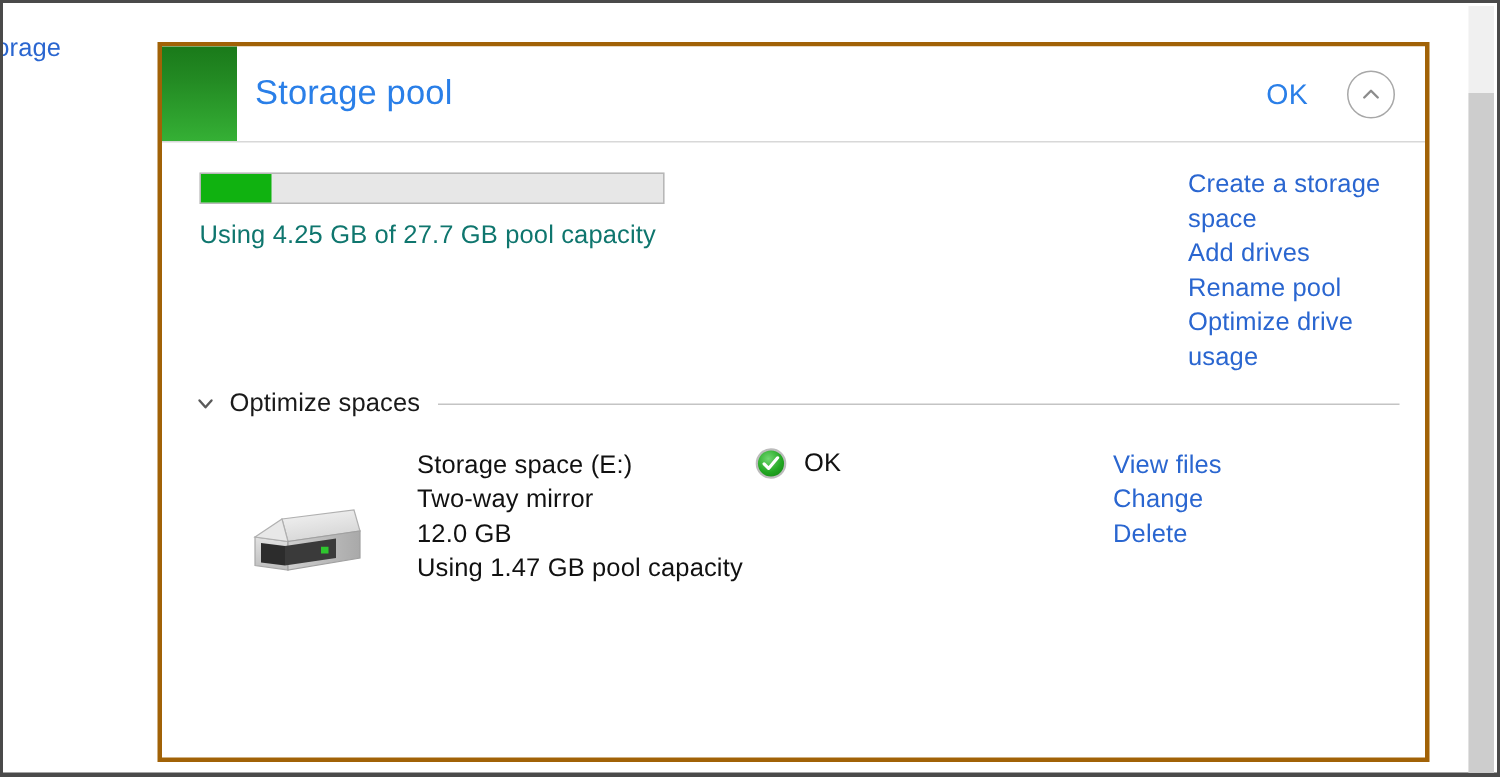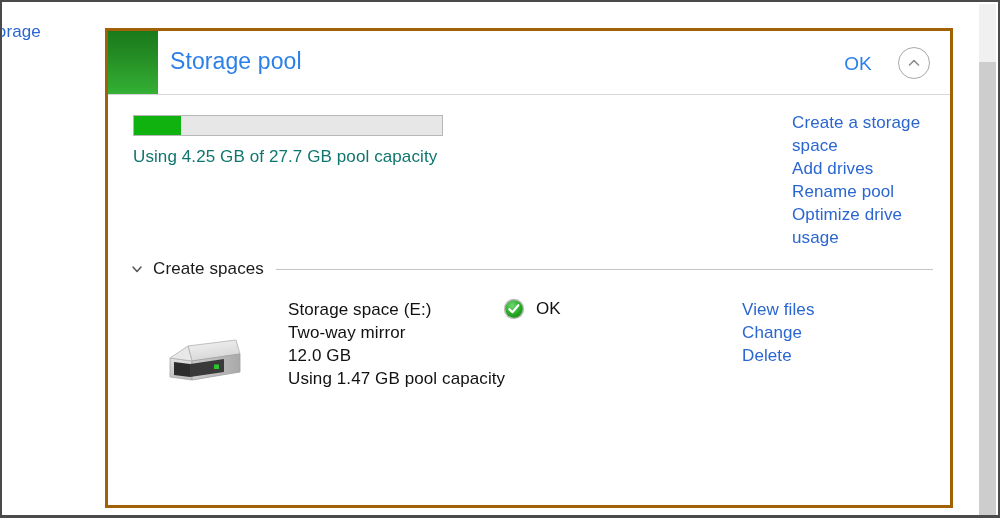--- a/index.html
+++ b/index.html
@@ -228,21 +228,20 @@
     left: 130px;
     top: 0;
     width: 230px;
   }
   .space-line {
     font-size: 17px;
     color: #111111;
     line-height: 23px;
     white-space: nowrap;
     letter-spacing: 0.1px;
-    margin-left: 10px;
   }
   #space-status {
     position: absolute;
     left: 355px;
     top: 0px;
     display: flex;
     align-items: center;
   }
   #status-icon {
     width: 22px;
@@ -301,21 +300,21 @@
         <span class="task-link">Rename pool</span>
         <span class="task-link">Optimize drive usage</span>
       </div>
 
       <div class="section-header" id="section-storage-spaces">
         <span class="section-chevron">
           <svg width="14" height="14" viewBox="0 0 14 14" aria-hidden="true">
             <polyline points="3,5 7,9.5 11,5" fill="none" stroke="#5a5a5a" stroke-width="1.6" stroke-linecap="round" stroke-linejoin="round"></polyline>
           </svg>
         </span>
-        <span class="section-label">Create spaces</span>
+        <span class="section-label">Optimize spaces</span>
         <span class="section-rule"></span>
       </div>
 
       <div id="space-entry">
 
         <span id="drive-icon">
           <svg width="78" height="56" viewBox="0 0 78 56" aria-hidden="true">
             <defs>
               <linearGradient id="gTop" x1="0" y1="0" x2="0.4" y2="1">
                 <stop offset="0%" stop-color="#f4f4f4"></stop>

